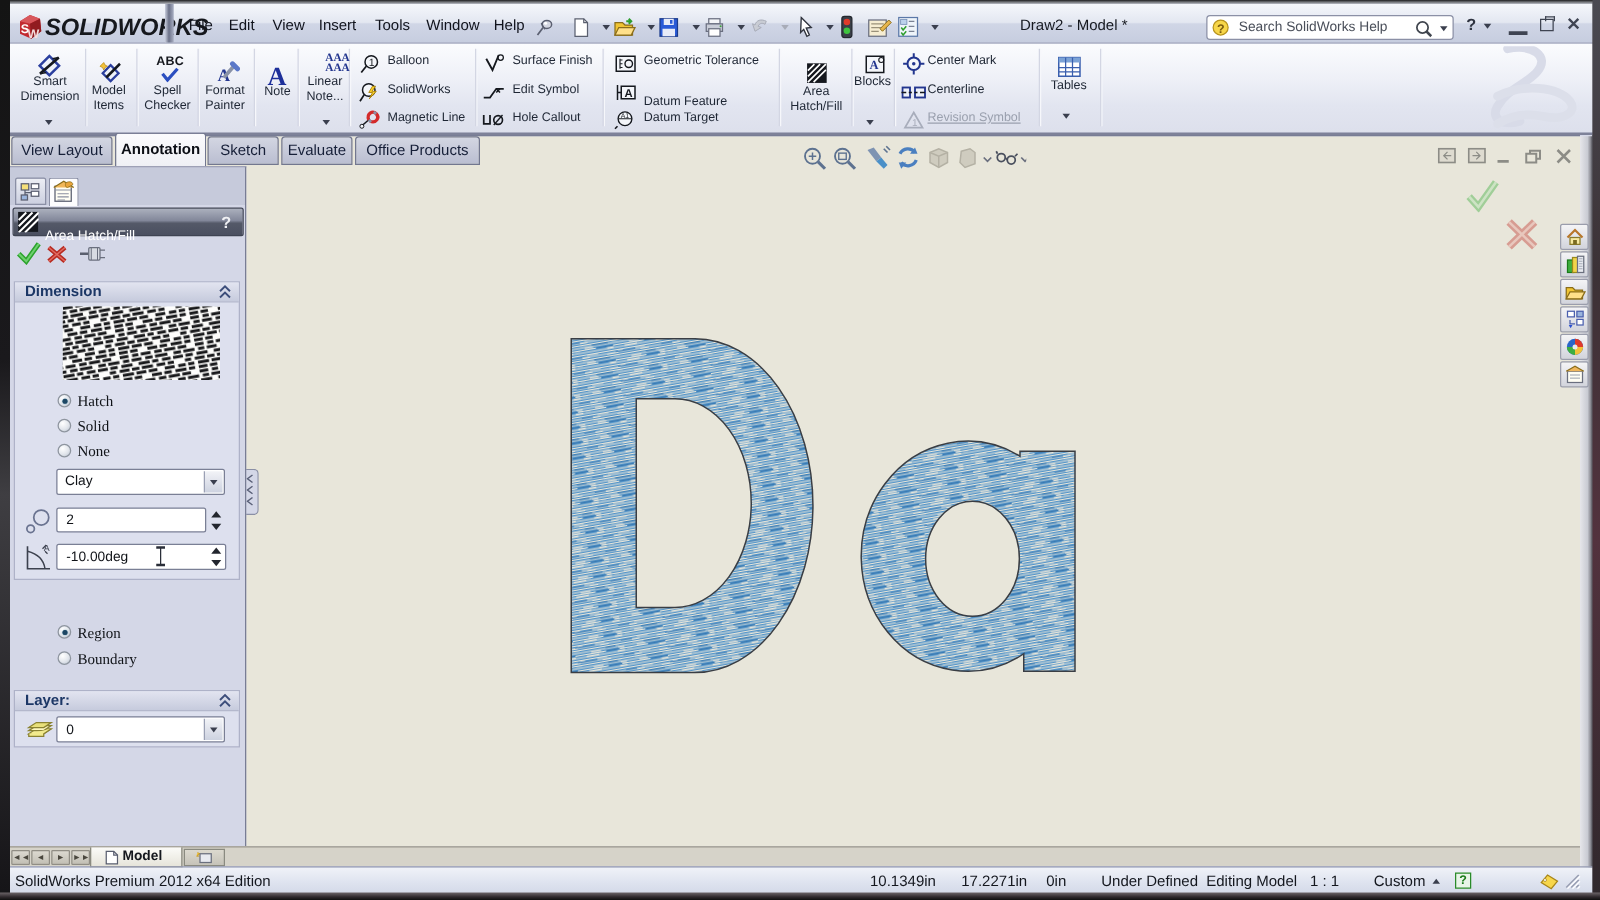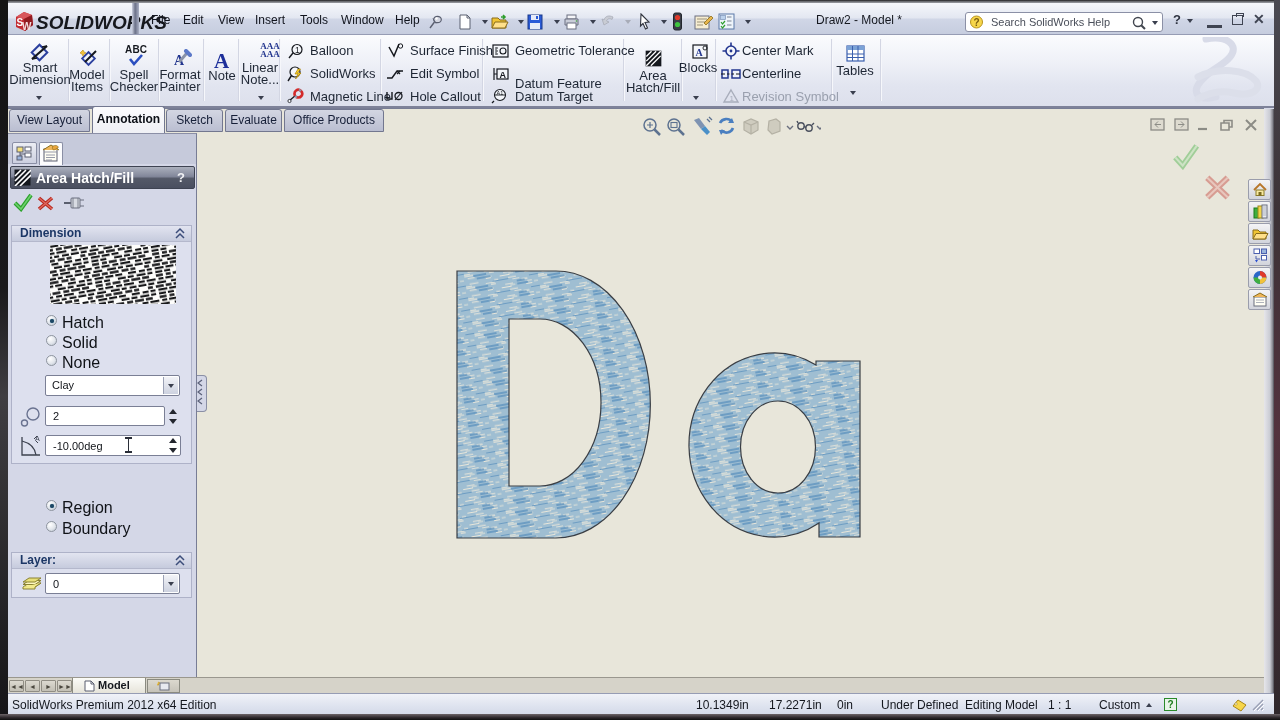--- a/index.html
+++ b/index.html
@@ -18,42 +18,42 @@
   #titlebar { position:absolute; left:8px; top:3px; width:1266px; height:32px;
     background:linear-gradient(#f5f7fb, #e3e7f1 48%, #d0d6e6 52%, #c6cddf);
     border-bottom:1px solid #969cb4; }
   .menuitem { position:absolute; top:7px; font-size:12px; color:#10131c; }
   .dd { position:absolute; width:0; height:0; border-left:3px solid transparent;
     border-right:3px solid transparent; border-top:4px solid #3a3f4e; }
   #ribbon { position:absolute; left:8px; top:35px; width:1266px; height:73px;
     background:linear-gradient(#fbfcfe, #eef0f7 40%, #e2e5f0 70%, #dde0ec);
     border-bottom:2px solid #7e8299; }
   .rdiv { position:absolute; top:4px; width:1px; height:62px; background:#d3d6e3; box-shadow:1px 0 0 #f6f7fb; }
-  .rlab { position:absolute; font-size:13px; color:#1e2634; white-space:nowrap; }
+  .rlab { position:absolute; font-size:10px; color:#1e2634; white-space:nowrap; }
   .rlabc { text-align:center; transform:translateX(-50%); }
-  .rlabg { color:#9aa0ae; }
+  .rlabg { color:#9aa0ae;text-decoration:underline; }
   .rarrow { position:absolute; width:0; height:0; border-left:3px solid transparent;
     border-right:3px solid transparent; border-top:4px solid #3a3f4e; }
   .ctab { position:absolute; top:109px; height:23px; background:linear-gradient(#d3d6e2,#babed1);
     border:1px solid #72778f; border-radius:3px 3px 0 0;
     font-size:12px; color:#161f38; text-align:center; line-height:21px; }
   #canvas { position:absolute; left:8px; top:109px; width:1256px; height:568px; background:#e8e6da; }
   #canvastop { position:absolute; left:8px; top:107px; width:1256px; height:2px; background:#787d95; }
   #panel { position:absolute; left:8px; top:133px; width:189px; height:544px; background:#d4d7e7;
     border-top:1px solid #8b8fa6; border-right:1px solid #787d95; }
   .secbox { position:absolute; left:3px; width:181px; background:#dde0ee; border:1px solid #aeb2c8; }
   .sechdr { height:16px; background:linear-gradient(#e2e4f0,#c6cbdd); border-bottom:1px solid #b4b8cc;
     font-size:12px; font-weight:bold; color:#1c3766; padding-left:8px; line-height:15px; }
   .chev { position:absolute; right:6px; top:1px; width:10px; height:13px; }
   .radio { position:absolute; width:11px; height:11px; border-radius:50%;
     background:radial-gradient(circle at 35% 30%, #ffffff, #e2e6ec 55%, #b9c2cf);
     border:1px solid #8e959f; }
   .radio.sel::after { content:""; position:absolute; left:2.5px; top:2.5px; width:4px; height:4px;
     border-radius:50%; background:#1c4664; box-shadow:0 0 1px #2a6a8a; }
-  .rlabel { position:absolute; font-size:16px; color:#101318; }
+  .rlabel { position:absolute; font-size:12px; color:#101318;font-family:Liberation Serif, serif; }
   .wfield { position:absolute; background:#fff; border:1px solid #7a7f95; border-radius:2px;
     font-size:11px; color:#101318; }
   #sheetbar { position:absolute; left:8px; top:677px; width:1256px; height:16px; background:#d6d3c9;
     border-top:1px solid #9a978e; }
   #statusbar { position:absolute; left:8px; top:693px; width:1266px; height:28px;
     background:linear-gradient(#f0f2f8, #dee3ef 45%, #ccd2e3); border-top:1px solid #969cb4; }
   .stxt { position:absolute; top:4px; font-size:12px; color:#14171e; white-space:nowrap; }
   .navbtn { position:absolute; top:2px; width:15px; height:12px;
     background:linear-gradient(#dcd9d0,#c2bfb5); border:1px solid #908d84; border-radius:1px;
     font-size:7px; color:#4a473e; text-align:center; line-height:11px; }
@@ -476,21 +476,21 @@
       <path d="M4 8 H17 M6 11 H15 M6 13.5 H15 M6 16 H12" stroke="#8a8fa0" stroke-width="0.9" fill="none"></path>
       <path d="M3 6 L11 1 L19 6" fill="#f0b65a" stroke="#8a6d1a"></path>
       <path d="M13 2 C16 0.5 19 2 18 4 L14 6 C12 6 12 3 13 2 Z" fill="#e8a43c" stroke="#8a6d1a" stroke-width="0.6"></path>
     </svg>
   </div>
   <div class="abs" style="left:2px;top:32px;width:185px;height:23px;background:linear-gradient(#abb0bd,#82879a 45%,#545968 55%,#4a4f60);border:1px solid #3e4352;border-radius:2px">
     <svg class="abs" style="left:3px;top:2px" width="17" height="17" viewBox="0 0 17 17">
       <rect x="0.5" y="0.5" width="16" height="16" fill="#15181e"></rect>
       <path d="M1 7 L7 1 M1 12 L12 1 M1 17 L17 1 M6 17 L17 6" stroke="#fff" stroke-width="1.6"></path>
     </svg>
-    <div class="abs" style="left:25px;top:3px;font-size:14px;font-weight:bold;color:#fff">Area Hatch/Fill</div>
+    <div class="abs" style="left:25px;top:16px;font-size:11px;font-weight:normal;color:#fff">Area Hatch/Fill</div>
     <div class="abs" style="left:166px;top:3px;font-size:13px;font-weight:bold;color:#f0f1f4">?</div>
   </div>
   <svg class="abs" style="left:5px;top:59px" width="20" height="19" viewBox="0 0 20 19">
     <path d="M2 10 L8 16 L18 2" fill="none" stroke="#2ca32c" stroke-width="4"></path>
     <path d="M2 10 L8 16 L18 2" fill="none" stroke="#6fd06f" stroke-width="1.6"></path>
   </svg>
   <svg class="abs" style="left:29px;top:62px" width="17" height="15" viewBox="0 0 17 15">
     <path d="M2 2 L15 13 M15 2 L2 13" stroke="#b82a20" stroke-width="3.6"></path>
     <path d="M2 2 L15 13 M15 2 L2 13" stroke="#e06a60" stroke-width="1.2"></path>
   </svg>

